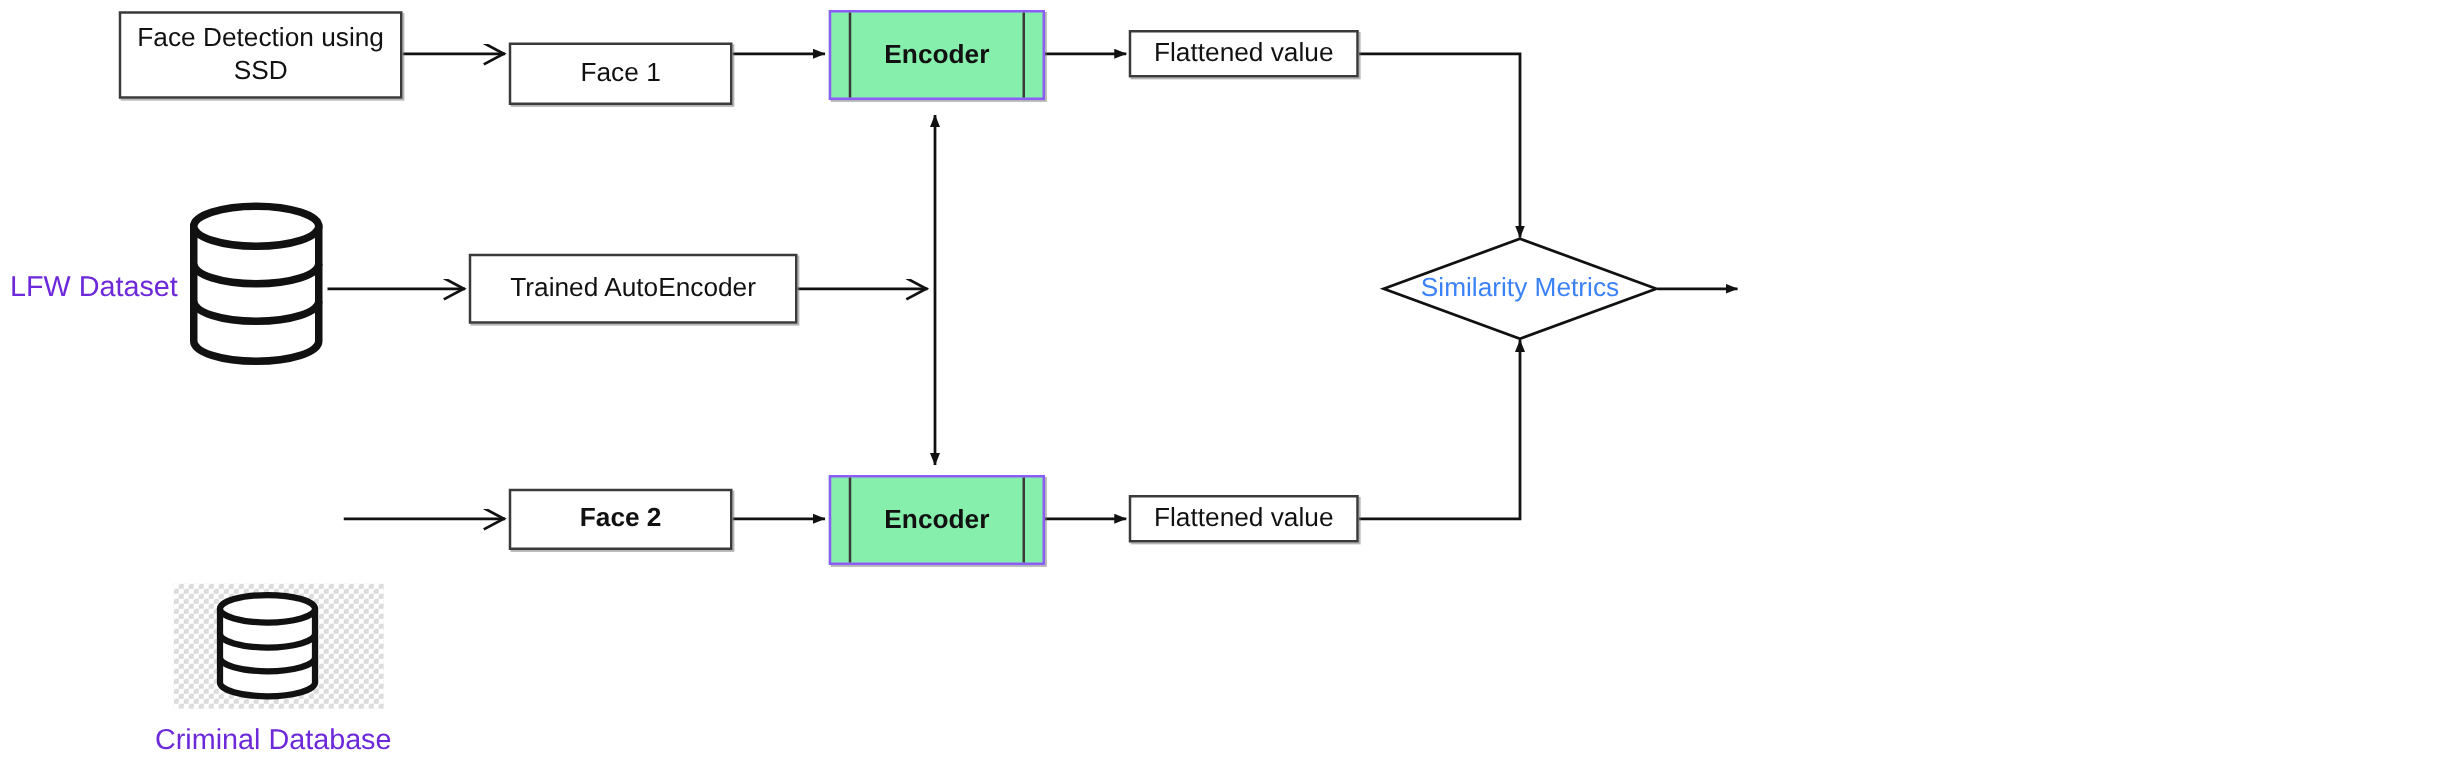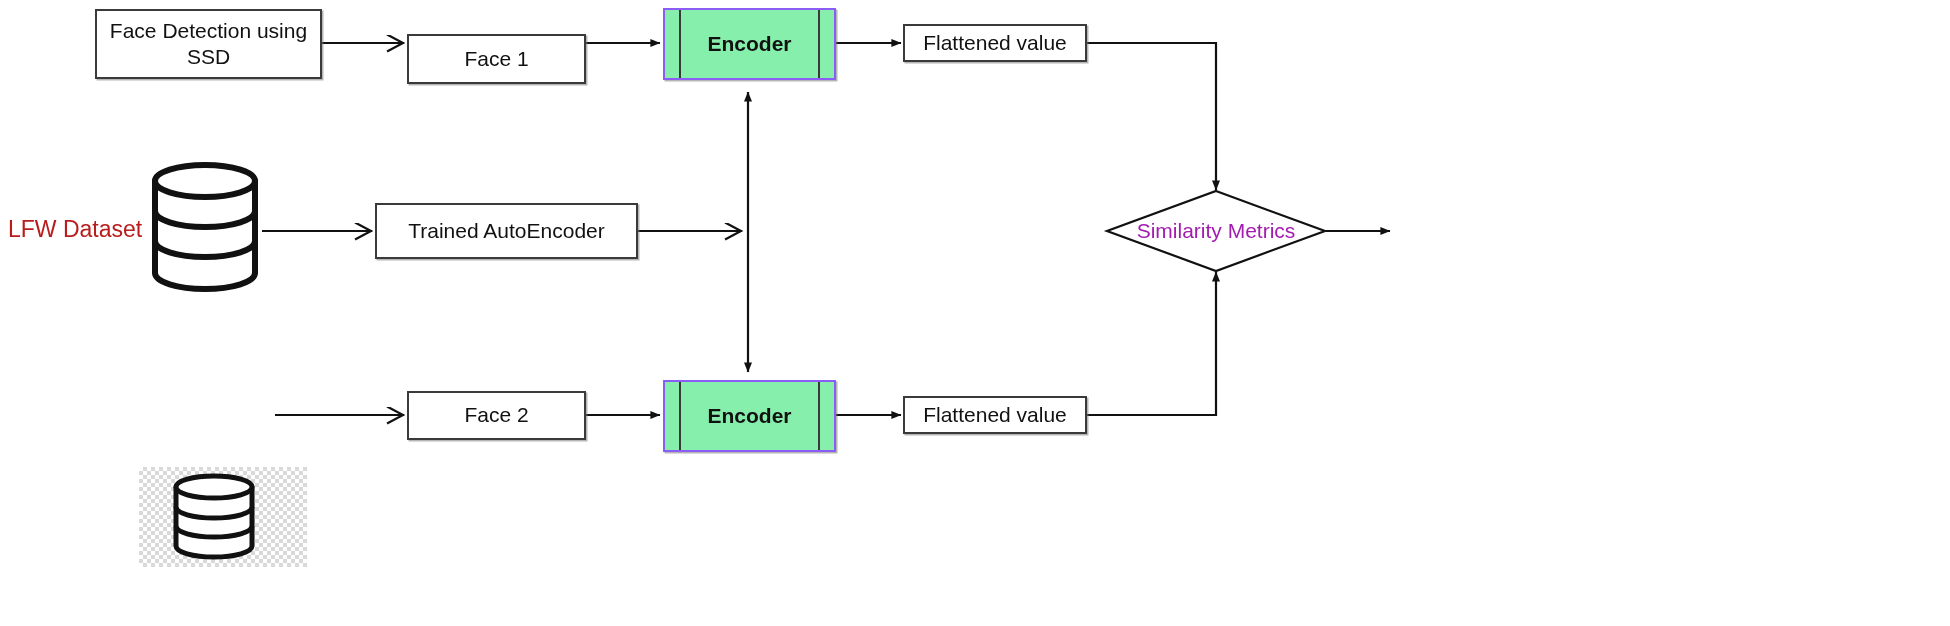--- a/index.html
+++ b/index.html
@@ -73,28 +73,28 @@
     position: absolute;
   }
   .diamond-wrap svg { display: block; overflow: visible; }
   .diamond-label {
     position: absolute;
     left: 0; right: 0; top: 0; bottom: 0;
     display: flex;
     align-items: center;
     justify-content: center;
     font-size: 21px;
-    color: #a21caf;
+    color: #3b82f6;
     pointer-events: none;
   }
   
   .freetext {
     position: absolute;
     font-size: 23px;
-    color: #b91c1c;
+    color: #6d28d9;
     white-space: nowrap;
   }
   
   .db {
     position: absolute;
   }
   .db svg { display: block; overflow: visible; }
   .checker {
     position: absolute;
     background-color: #ffffff;
@@ -212,22 +212,23 @@
     <svg width="84" height="86" viewBox="0 0 84 86" xmlns="http://www.w3.org/2000/svg">
       <g fill="#ffffff" stroke="#111111" stroke-width="5" stroke-linejoin="round">
         <path d="M4,13 L4,72 a38,11 0 0 0 76,0 L80,13 z"></path>
         <path d="M4,33 a38,11 0 0 0 76,0" fill="none"></path>
         <path d="M4,52 a38,11 0 0 0 76,0" fill="none"></path>
         <ellipse cx="42" cy="13" rx="38" ry="11"></ellipse>
       </g>
     </svg>
   </div>
 
-
-  <div class="node" style="left:407px; top:391px; width:179px; height:49px;">
+  <div class="freetext" style="left:124px; top:578px;">Criminal Database</div>
+
+  <div class="node" style="left:407px; top:391px; width:179px; height:49px;font-weight:bold;">
     <span class="label">Face 2</span>
   </div>
 
   <div class="encoder" style="left:663px; top:380px; width:173px; height:72px;">
     <span class="bar left"></span>
     <span class="bar right"></span>
     <span class="label">Encoder</span>
   </div>
 
   <div class="node" style="left:903px; top:396px; width:184px; height:38px;">

